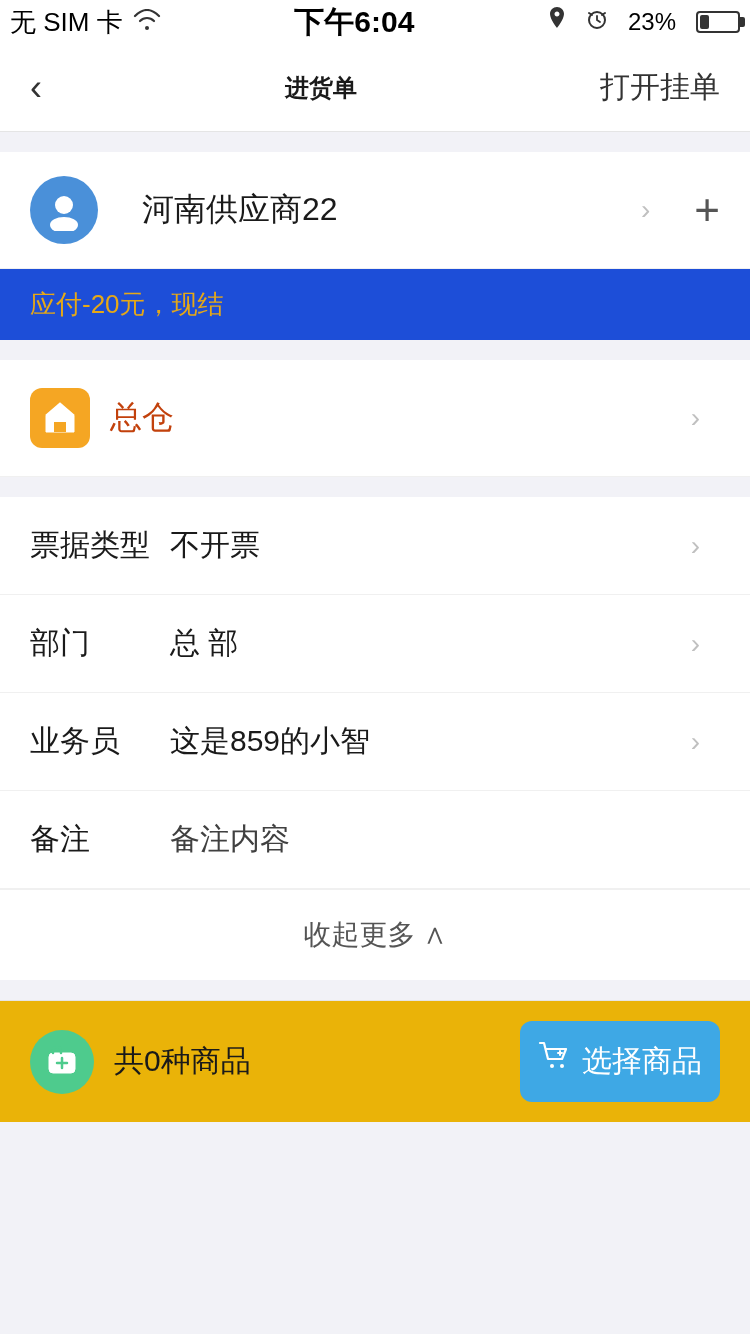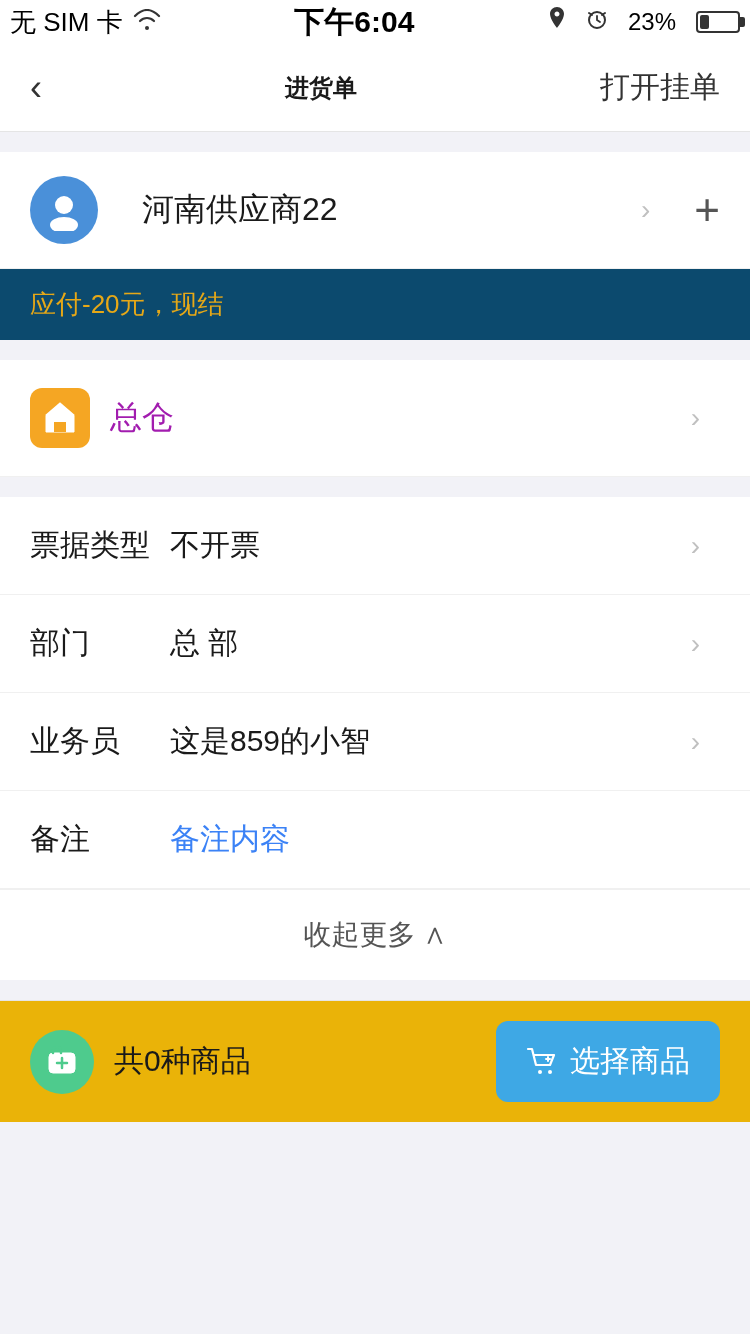--- a/index.html
+++ b/index.html
@@ -121,21 +121,21 @@
       margin-right: 20px;
     }
     .add-btn {
       font-size: 44px;
       color: #555;
       line-height: 1;
     }
 
     
     .notice-bar {
-      background: #0c4a6e;
+      background: #1d4ed8;
       padding: 18px 30px;
       font-size: 26px;
       color: #e6a817;
     }
 
     
     .warehouse-row {
       display: flex;
       align-items: center;
       padding: 28px 30px;
@@ -150,21 +150,21 @@
       display: flex;
       align-items: center;
       justify-content: center;
       margin-right: 20px;
       flex-shrink: 0;
     }
     .warehouse-icon svg { width: 36px; height: 36px; }
     .warehouse-name {
       flex: 1;
       font-size: 32px;
-      color: #a21caf;
+      color: #c2410c;
     }
 
     
     .form-section {
       background: #fff;
     }
     .form-row {
       display: flex;
       align-items: center;
       padding: 28px 30px;
@@ -178,21 +178,21 @@
       flex-shrink: 0;
     }
     .form-value {
       flex: 1;
       font-size: 30px;
       color: #1a1a1a;
     }
     .form-placeholder {
       flex: 1;
       font-size: 30px;
-      color: #3b82f6;
+      color: #404040;
     }
 
     
     .collapse-bar {
       background: #fff;
       text-align: center;
       padding: 26px 0;
       font-size: 28px;
       color: #555;
       border-top: 1px solid #f0f0f0;
@@ -220,24 +220,24 @@
     .goods-count-icon svg { width: 38px; height: 38px; }
     .goods-count-text {
       flex: 1;
       font-size: 30px;
       color: #1a1a1a;
     }
     .select-goods-btn {
       background: #3ea8e5;
       color: #fff;
       font-size: 30px;
-      padding: 20px 30px;
+      padding: 20px 18px;
       border-radius: 12px;
       display: flex;
-      align-items: flex-end;
+      align-items: flex-start;
       gap: 12px;
       white-space: nowrap;
     }
     .select-goods-btn .cart-icon { font-size: 28px; }
 
     
     .gray-fill {
       background: #f2f2f7;
       flex: 1;
       min-height: 300px;

